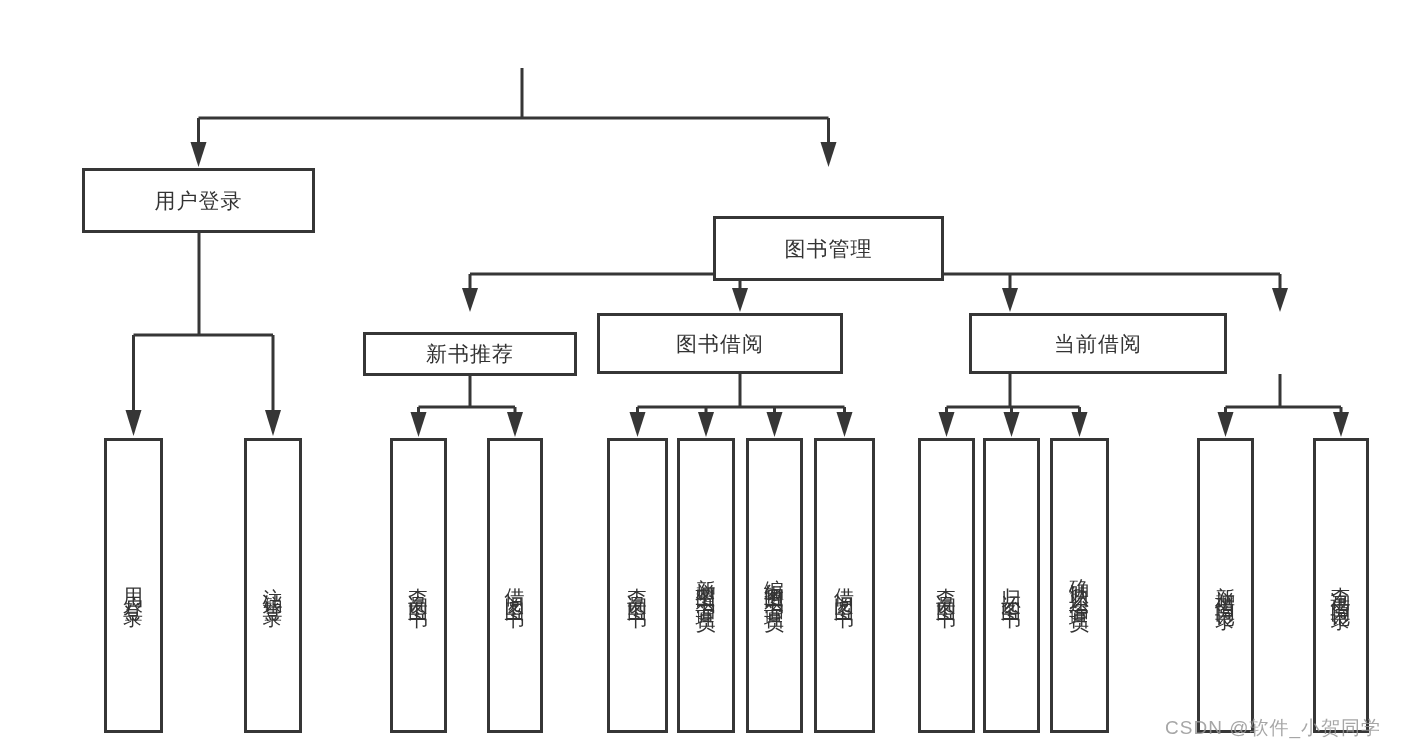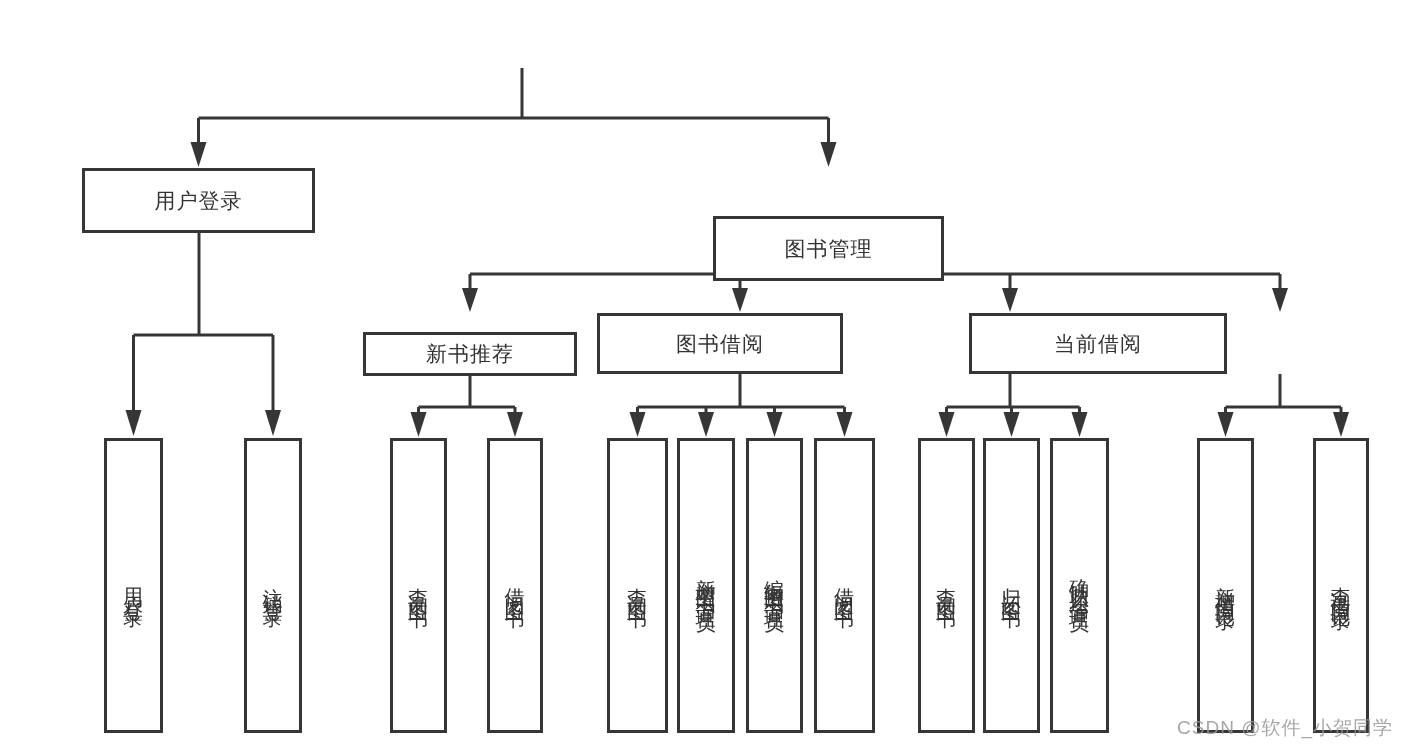--- a/index.html
+++ b/index.html
@@ -44,21 +44,21 @@
     color: #333333;
     letter-spacing: 7px;
     line-height: 1;
     white-space: nowrap;
   }
   .vlabel.long {
     letter-spacing: 5px;
   }
   .watermark {
     position: absolute;
-    right: 12px;
+    right: 24px;
     bottom: 6px;
     font-size: 19px;
     color: rgba(150, 150, 150, 0.85);
     z-index: 3;
     letter-spacing: 1px;
     white-space: nowrap;
   }
 </style>
 </head>
 <body>

